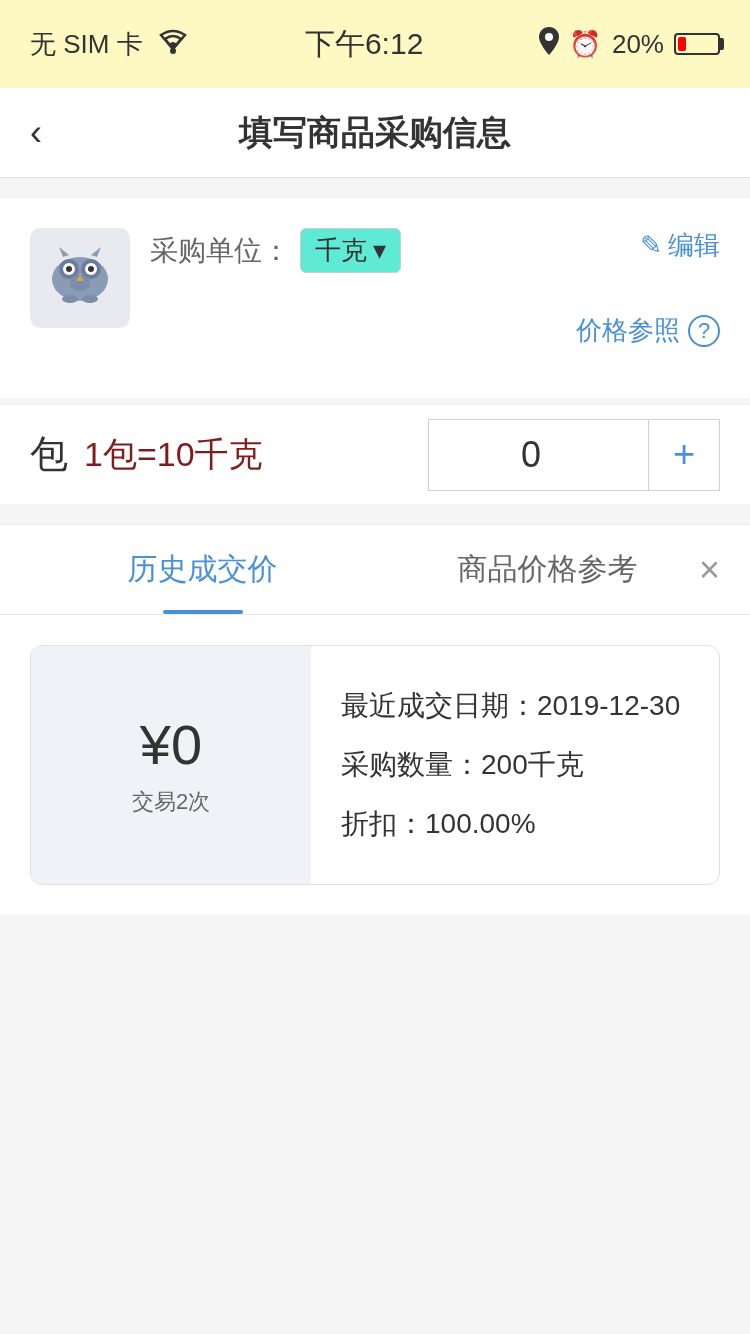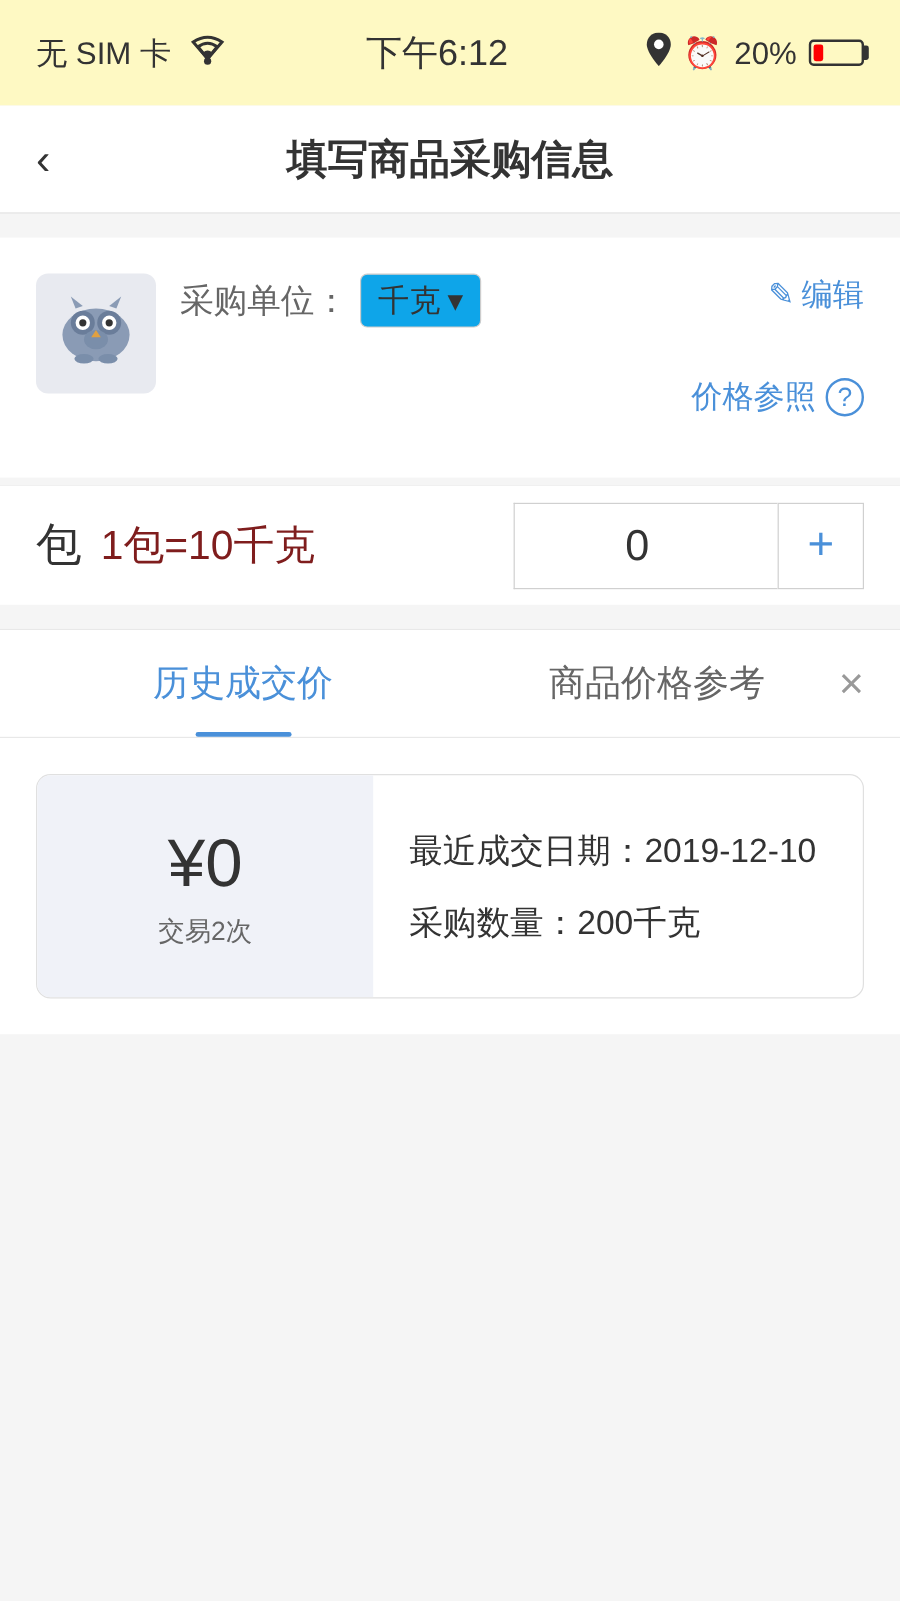--- a/index.html
+++ b/index.html
@@ -149,21 +149,21 @@
     }
     .unit-select {
       display: flex;
       align-items: center;
       border: 1px solid #ccc;
       border-radius: 6px;
       padding: 4px 14px;
       font-size: 26px;
       color: #333;
       gap: 6px;
-      background: #0ea5e9;
+      background: #5eead4;
     }
     .product-edit {
       font-size: 26px;
       color: #4a90d9;
       display: flex;
       align-items: center;
       gap: 6px;
       flex-shrink: 0;
     }
     .price-ref {
@@ -441,23 +441,26 @@
   <div class="history-content">
     <div class="history-card">
       <div class="history-price-col">
         <div class="history-price-value">
           <span>¥</span><span>0</span>
         </div>
         <div class="history-price-times">交易2次</div>
       </div>
       <div class="history-detail-col">
         <div class="detail-row">
-          <span>最近成交日期：2019-12-10</span>
+          <span>最近成交日期：2019-12-30</span>
         </div>
         <div class="detail-row">
           <span>采购数量：200千克</span>
         </div>
+        <div class="detail-row">
+          <span>折扣：100.00%</span>
+        </div>
       </div>
     </div>
   </div>
 </div>
 
 <div class="main-content"></div>
 
 </body></html>

